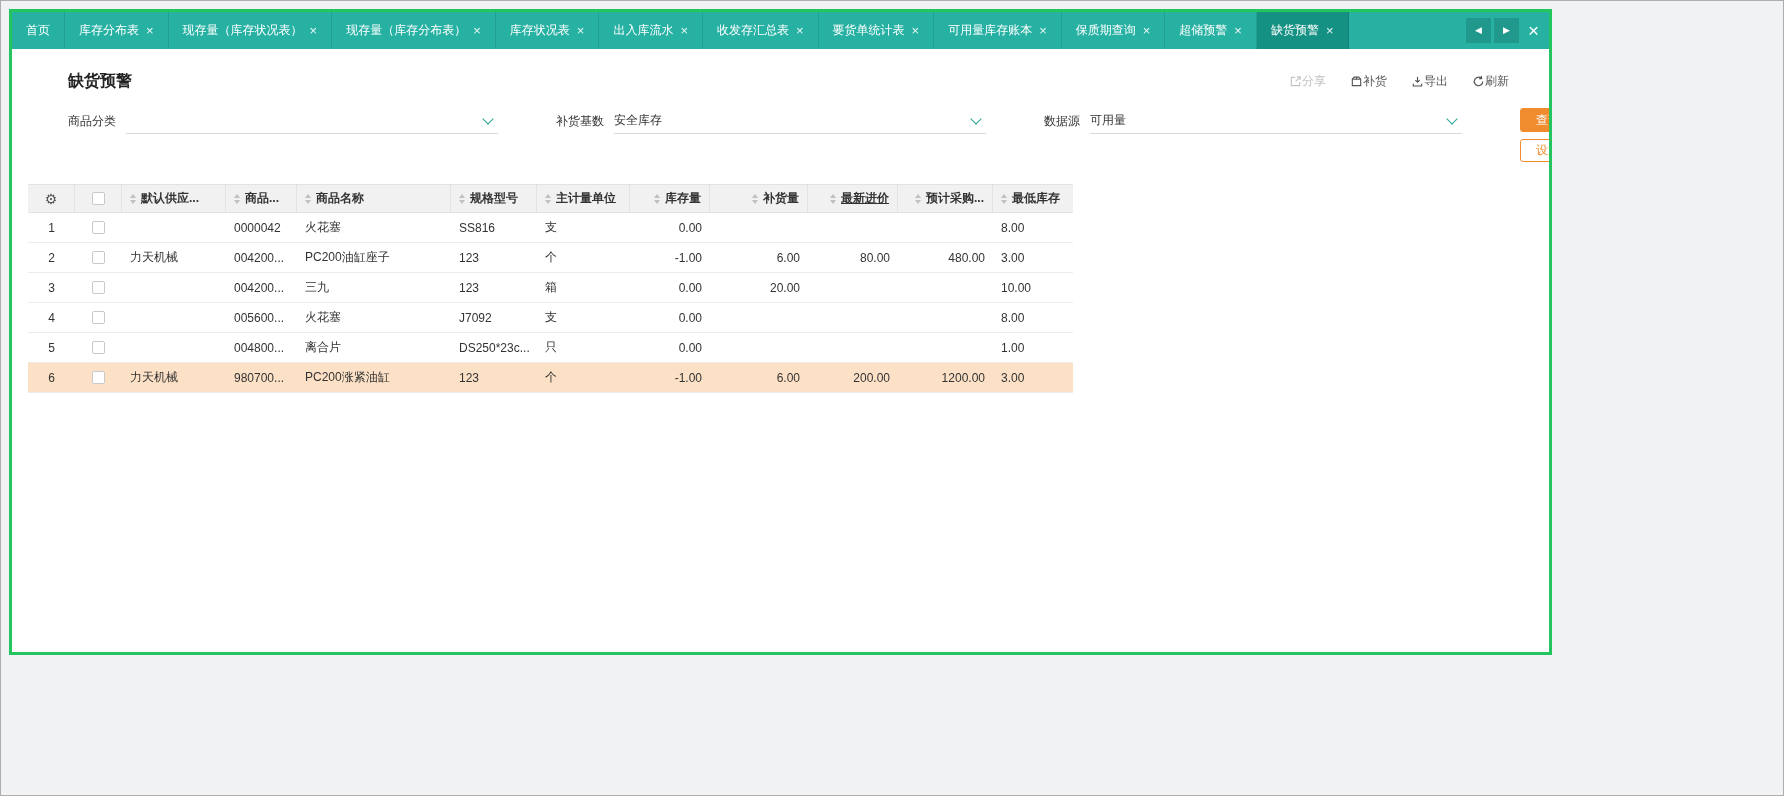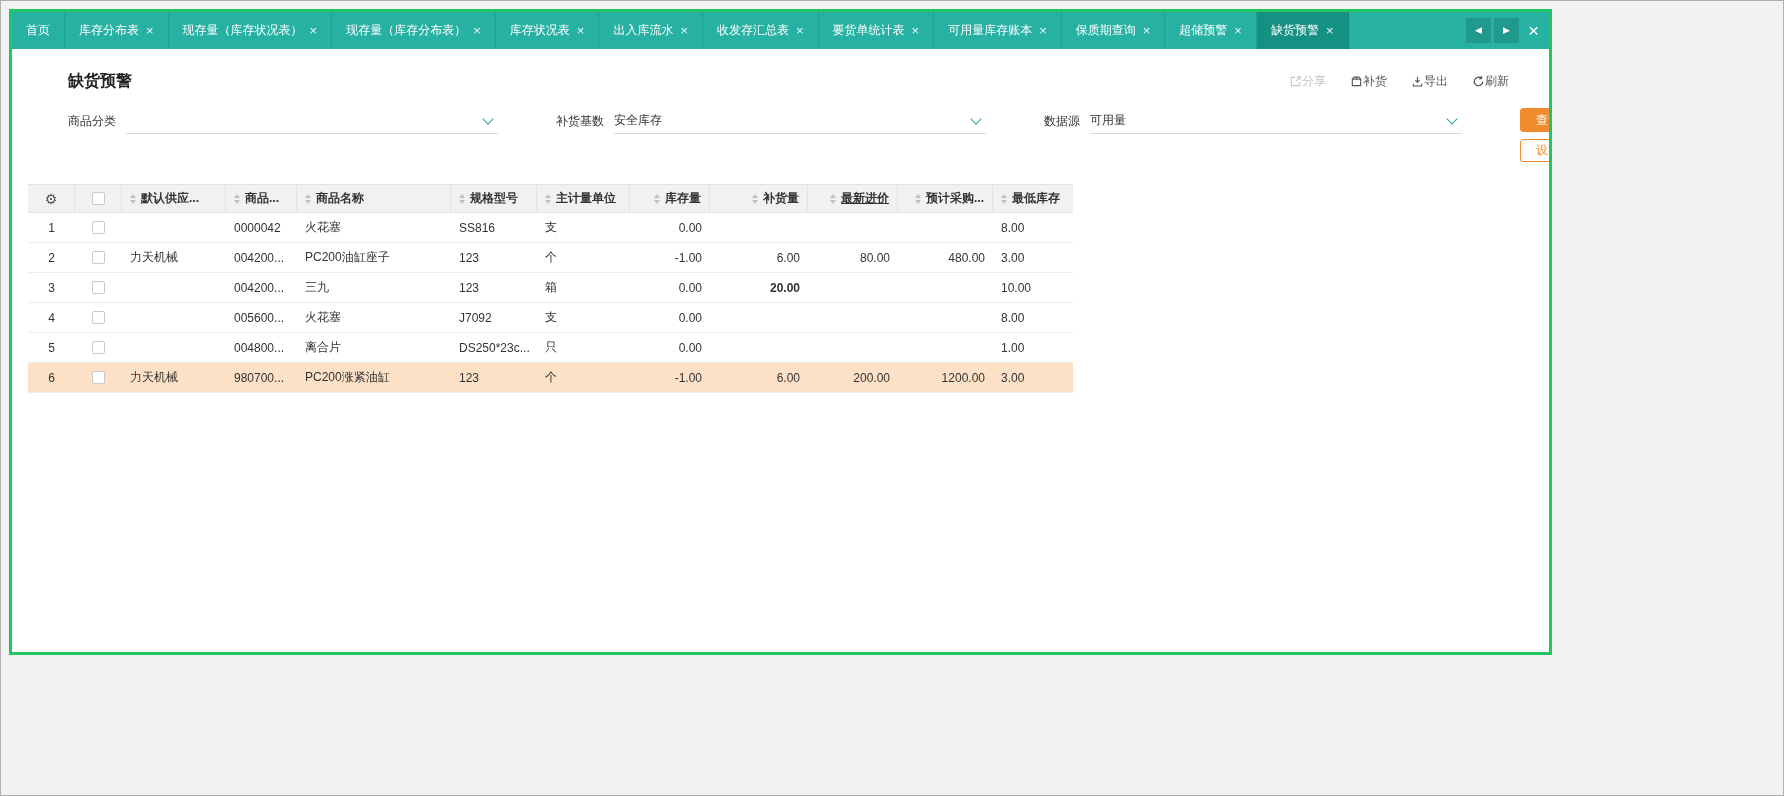--- a/index.html
+++ b/index.html
@@ -324,21 +324,21 @@
             <div class="cell center" style="width: 47px;">3</div>
             <div class="cell center" style="width: 47px;">
               <input class="checkbox" type="checkbox" style="">
             </div>
             <div class="cell" style="width: 104px;"></div>
             <div class="cell" style="width: 71px;">004200...</div>
             <div class="cell" style="width: 154px;">三九</div>
             <div class="cell" style="width: 86px;">123</div>
             <div class="cell" style="width: 93px;">箱</div>
             <div class="cell right" style="width: 80px;">0.00</div>
-            <div class="cell right" style="width: 98px; font-weight: bold;">20.00</div>
+            <div class="cell right" style="width: 98px;">20.00</div>
             <div class="cell right" style="width: 90px;"></div>
             <div class="cell right" style="width: 95px;"></div>
             <div class="cell" style="width: 80px;">10.00</div>
           </div>
           <div class="tr">
             <div class="cell center" style="width: 47px;">4</div>
             <div class="cell center" style="width: 47px;">
               <input class="checkbox" type="checkbox" style="">
             </div>
             <div class="cell" style="width: 104px;"></div>

